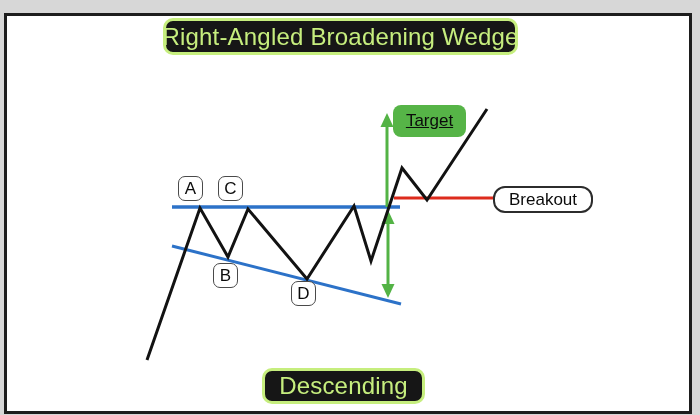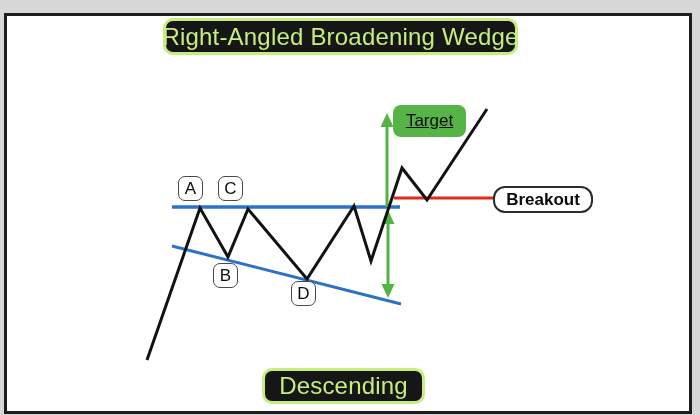--- a/index.html
+++ b/index.html
@@ -26,21 +26,21 @@
   }
   .title-badge{left:163px;top:10px;width:355px;height:37px;}
   .variant-badge{left:262px;top:360px;width:163px;height:36px;}
   .target-badge{
     left:393px;top:97px;width:73px;height:32px;
     background:#56b447;border-radius:8px;color:#0b0b0b;font-size:17px;text-decoration:underline;
   }
   .breakout-badge{
     left:493px;top:178px;width:100px;height:27px;
     background:#ffffff;border:2px solid #2c2c2c;border-radius:12px;
-    color:#0b0b0b;font-size:17px;font-weight:bold;
+    color:#0b0b0b;font-size:17px;
   }
   .pt-label{
     position:absolute;width:25px;height:25px;
     display:flex;align-items:center;justify-content:center;
     background:#ffffff;border:1.5px solid #4a4a4a;border-radius:7px;
     font-size:17px;color:#0b0b0b;box-sizing:border-box;
   }
   .pt-a{left:178px;top:168px;}
   .pt-b{left:213px;top:255px;}
   .pt-c{left:218px;top:168px;}

